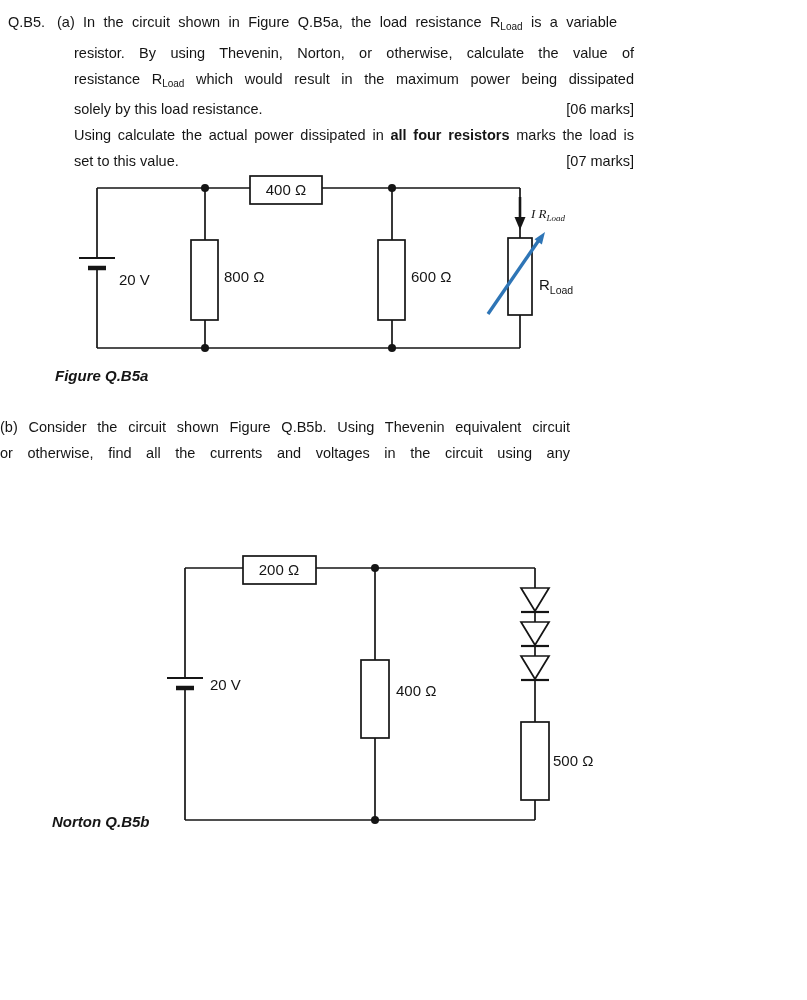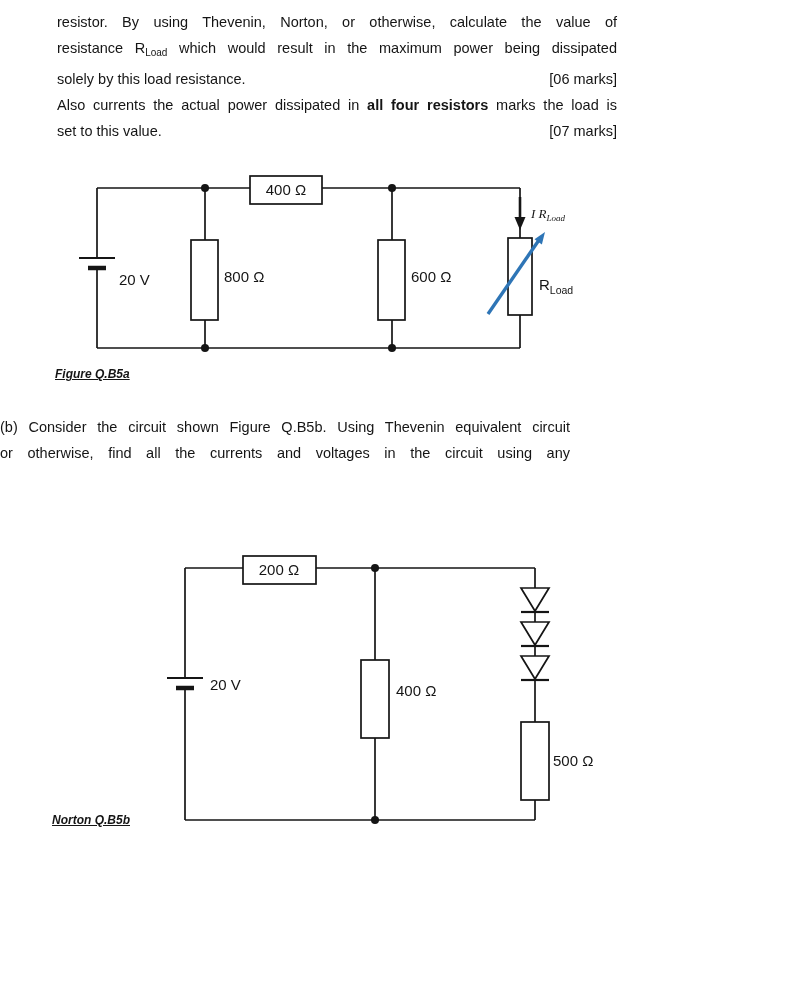--- a/index.html
+++ b/index.html
@@ -4,44 +4,48 @@
 <style>
   html,body{margin:0;padding:0;}
   body{
     width:807px;height:1000px;background:#ffffff;position:relative;
     font-family:"Liberation Sans",sans-serif;color:#151515;overflow:hidden;
   }
   .para{position:absolute;font-size:14.5px;line-height:26px;}
   .row{display:flex;}
   .qlabel{flex:0 0 49px;}
   .rest{flex:1;}
-  .indent{margin-left:49px;width:560px;}
+  .indent{margin-left:66px;width:560px;}
   .pbline{width:570px;}
   .just{text-align:justify;text-align-last:justify;}
   .between{display:flex;justify-content:space-between;}
   .sub{font-size:10px;vertical-align:-2.5px;}
   .bold{font-weight:700;}
-  .caption{position:absolute;font-size:12px;font-weight:700;font-style:italic;text-decoration:underline;}
+  .caption{position:absolute;font-size:15px;font-weight:700;font-style:italic;}
   svg.circ{position:absolute;left:0;}
   svg text{font-family:"Liberation Sans",sans-serif;font-size:15px;fill:#151515;}
   text.math{font-family:"Liberation Serif",serif;font-style:italic;font-size:13px;}
   tspan.mathsub{font-size:9px;}
   tspan.sublabel{font-size:10.5px;}
 </style>
 </head>
 <body>
 
 <div class="para" style="left:8px;top:9px;width:609px">
+  <div class="row">
+    <span class="qlabel">Q.B5.</span>
+    <span class="rest just"><span>(a) In the circuit shown in Figure Q.B5a, the load resistance R</span><span class="sub">Load</span><span> is a variable</span></span>
+  </div>
   <div class="indent just">resistor. By using Thevenin, Norton, or otherwise, calculate the value of</div>
   <div class="indent just"><span>resistance R</span><span class="sub">Load</span><span> which would result in the maximum power being dissipated</span></div>
   <div class="indent between">
     <span>solely by this load resistance.</span>
     <span>[06 marks]</span>
   </div>
-  <div class="indent just"><span>Also currents the actual power dissipated in </span><span class="bold">all four resistors</span><span> marks the load is</span></div>
+  <div class="indent just"><span>Using calculate the actual power dissipated in </span><span class="bold">all four resistors</span><span> marks the load is</span></div>
   <div class="indent between">
     <span>set to this value.</span>
     <span>[07 marks]</span>
   </div>
 </div>
 
 <svg class="circ" style="top:170px" width="807" height="200" viewBox="0 0 807 200">
   <g stroke="#151515" stroke-width="1.7" fill="none">
     <line x1="97" y1="18" x2="520" y2="18"></line>
     <line x1="97" y1="18" x2="97" y2="88"></line>

